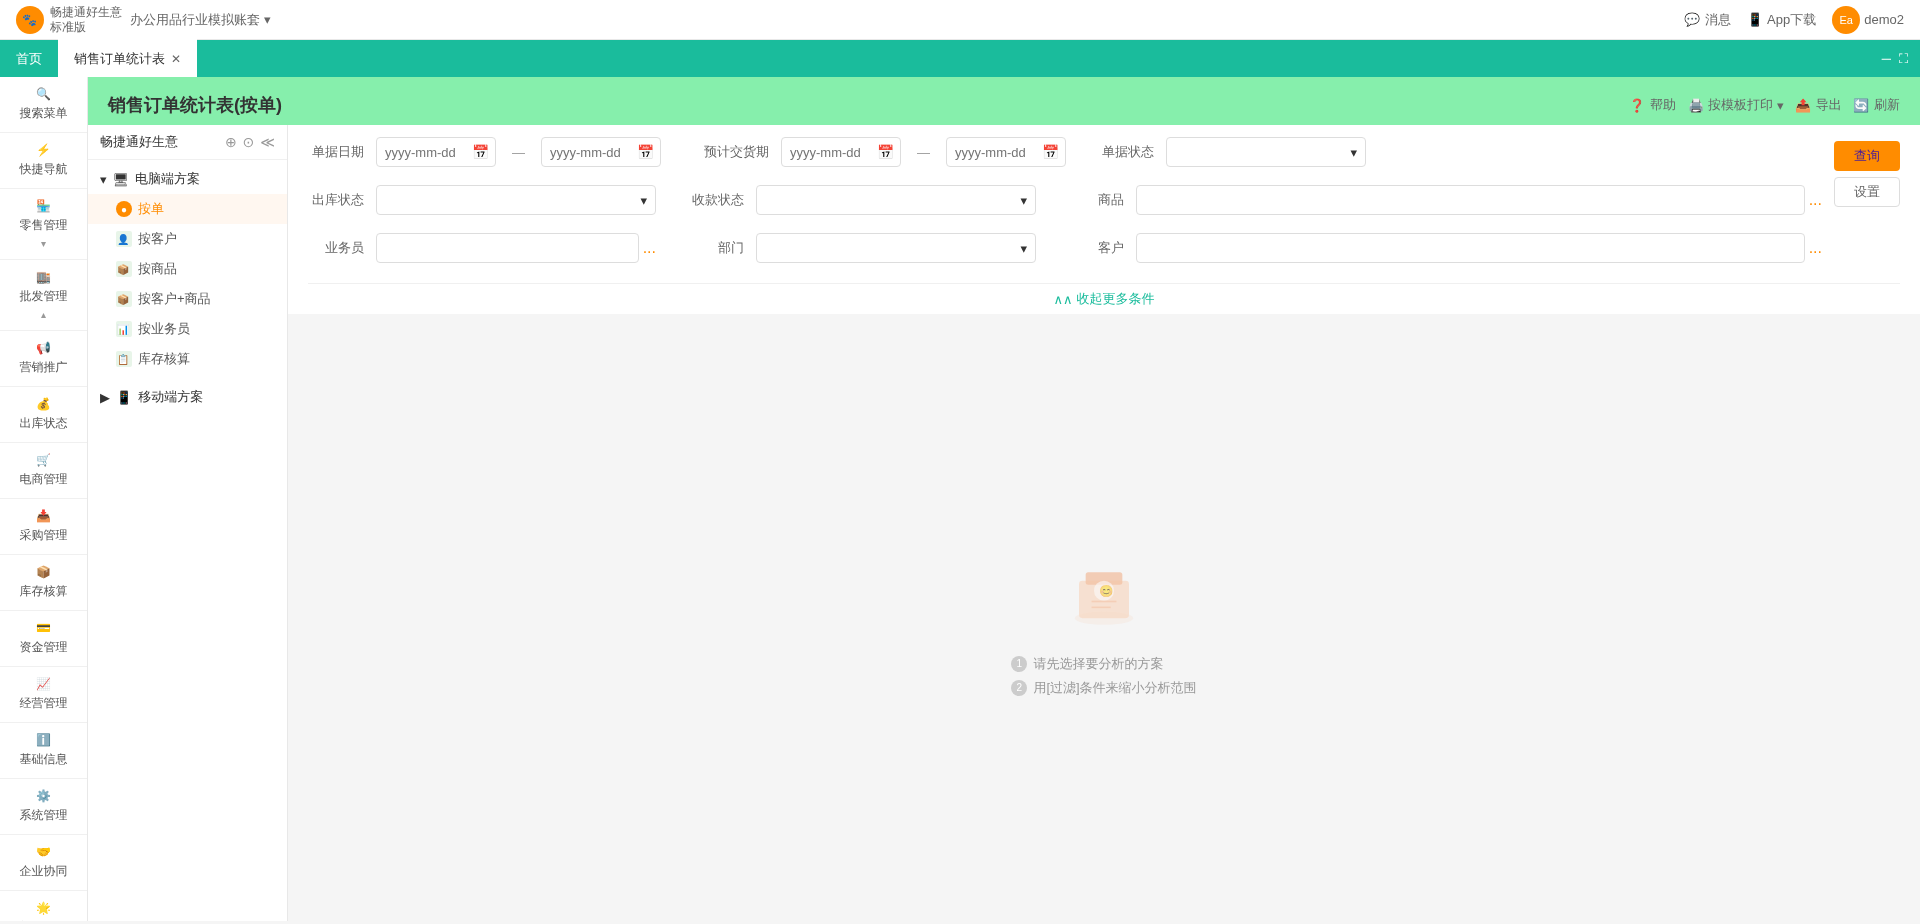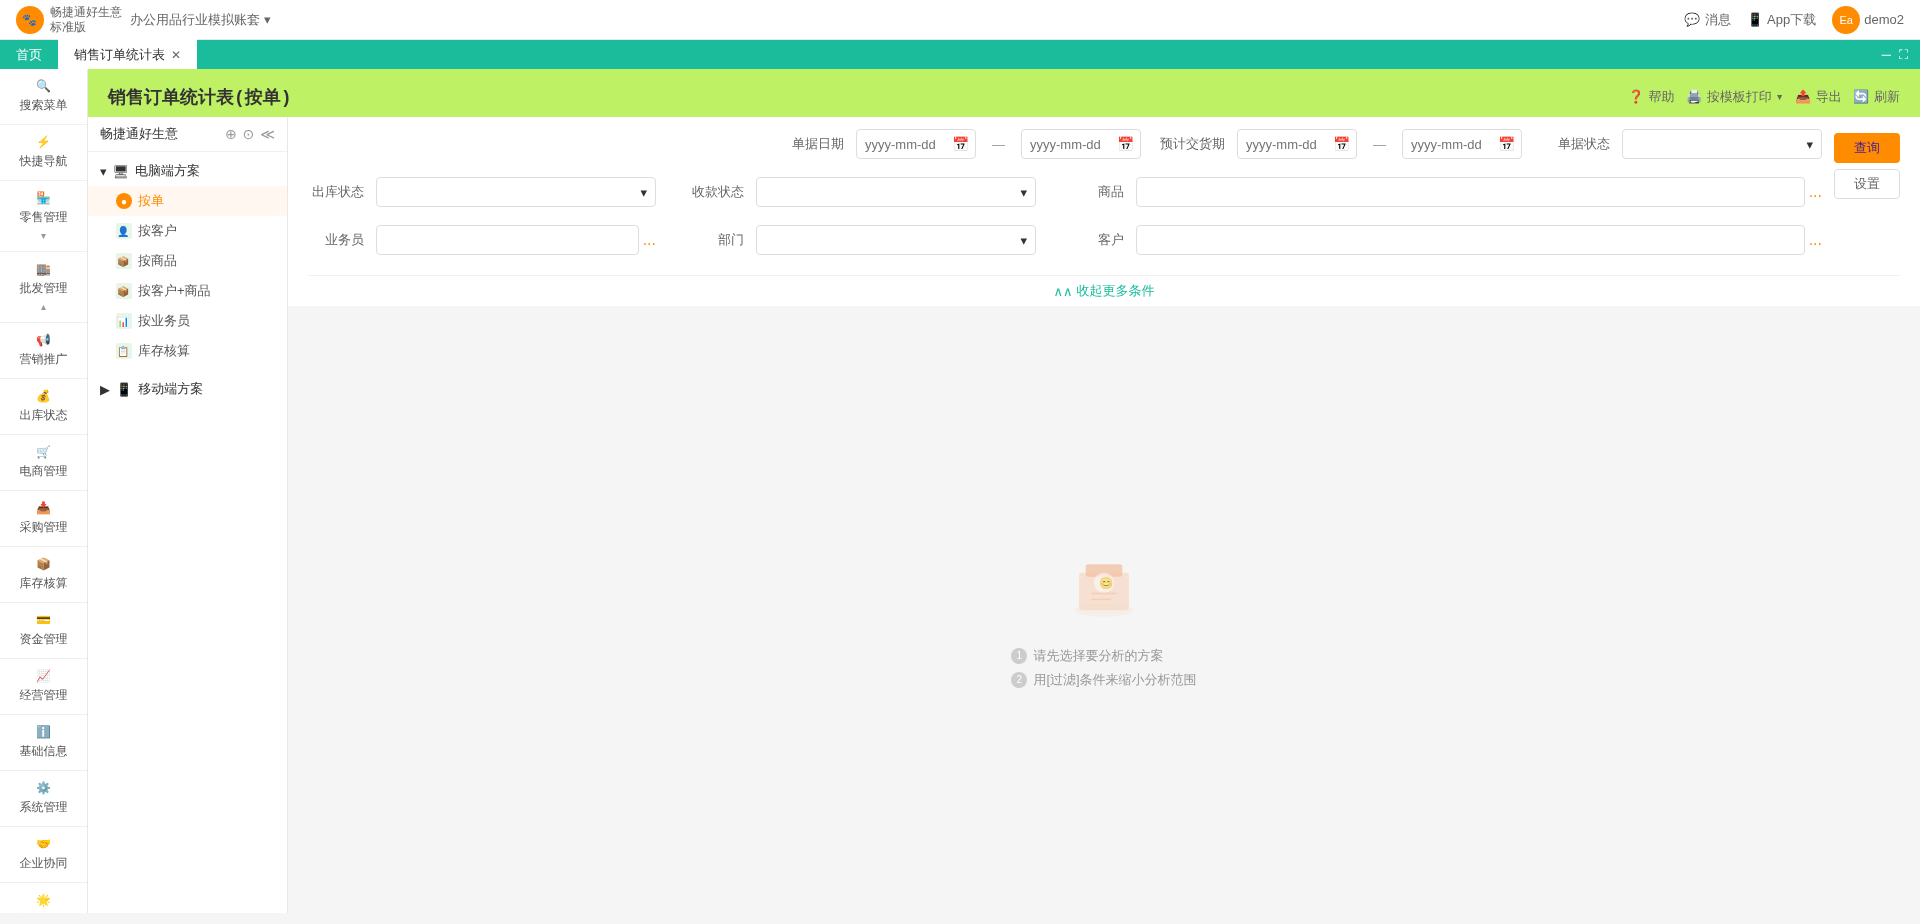--- a/index.html
+++ b/index.html
@@ -66,21 +66,21 @@
       background: #ff8c00;
       display: flex;
       align-items: center;
       justify-content: center;
       color: #fff;
       font-size: 11px;
     }
 
     
     .tab-bar {
-      height: 29px;
+      height: 37px;
       background: #1abc9c;
       display: flex;
       align-items: center;
       padding: 0 0;
     }
     .tab-item {
       height: 40px;
       padding: 0 16px;
       display: flex;
       align-items: center;
@@ -149,22 +149,21 @@
       display: flex;
       flex-direction: column;
       overflow: hidden;
     }
 
     .page-header {
       padding: 16px 20px 8px;
       display: flex;
       align-items: center;
       justify-content: space-between;
-      background: #bef264;
-      font-family: Liberation Mono, monospace;
+      background: #86efac;
     }
     .page-title {
       font-size: 18px;
       font-weight: bold;
       color: #333;
     }
     .page-actions {
       display: flex;
       align-items: center;
       gap: 12px;
@@ -263,21 +262,20 @@
       flex-direction: column;
       overflow: hidden;
       background: #f5f5f5;
     }
     .filter-row {
       display: flex;
       align-items: center;
       gap: 12px;
       margin-bottom: 10px;
       flex-wrap: wrap;
-      justify-content: flex-end;
     }
     .filter-label {
       color: #666;
       font-size: 13px;
       white-space: nowrap;
       min-width: 56px;
       text-align: right;
     }
     .filter-input {
       height: 30px;
@@ -636,21 +634,21 @@
                 <div class="date-input-wrap">
                   <input class="filter-input" type="text" style="width: 120px;" placeholder="yyyy-mm-dd">
                   <span class="cal-icon">📅</span>
                 </div>
                 <span class="date-separator">—</span>
                 <div class="date-input-wrap">
                   <input class="filter-input" type="text" style="width: 120px;" placeholder="yyyy-mm-dd">
                   <span class="cal-icon">📅</span>
                 </div>
 
-                <span style="margin-left:7px;" class="filter-label">预计交货期</span>
+                <span style="margin-left:31px;" class="filter-label">预计交货期</span>
                 <div class="date-input-wrap">
                   <input class="filter-input" type="text" style="width: 120px;" placeholder="yyyy-mm-dd">
                   <span class="cal-icon">📅</span>
                 </div>
                 <span class="date-separator">—</span>
                 <div class="date-input-wrap">
                   <input class="filter-input" type="text" style="width: 120px;" placeholder="yyyy-mm-dd">
                   <span class="cal-icon">📅</span>
                 </div>
 

